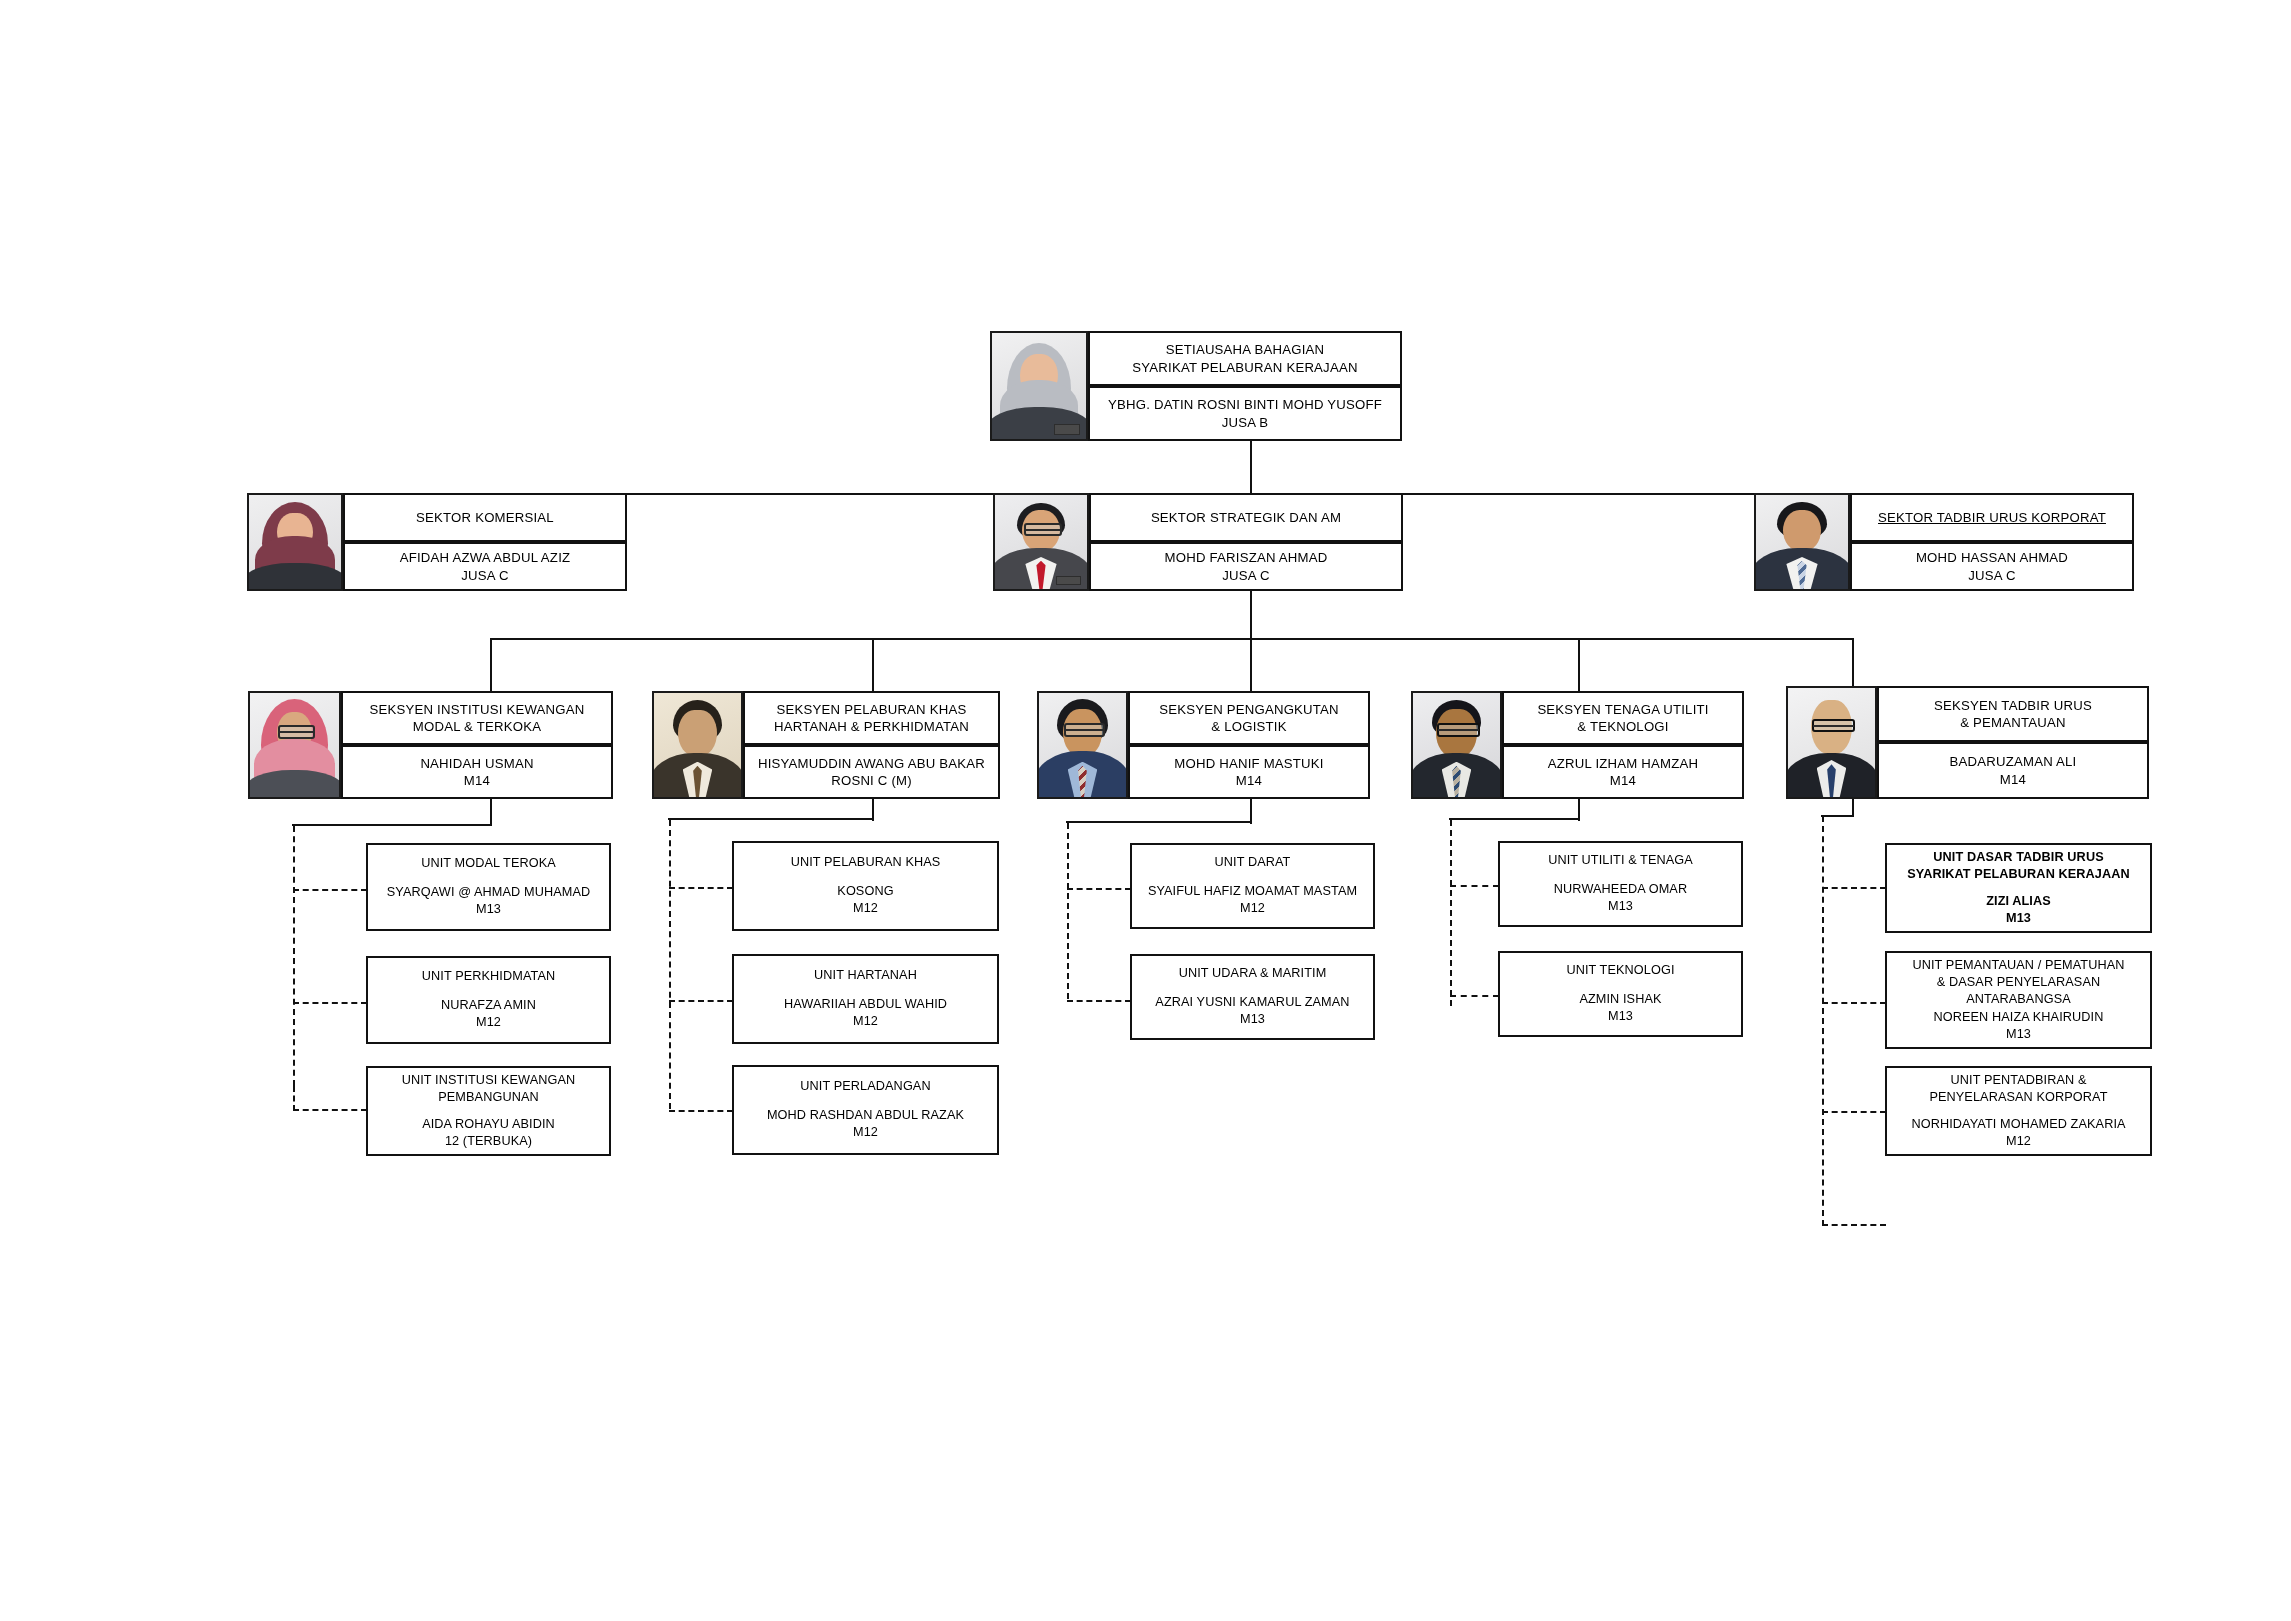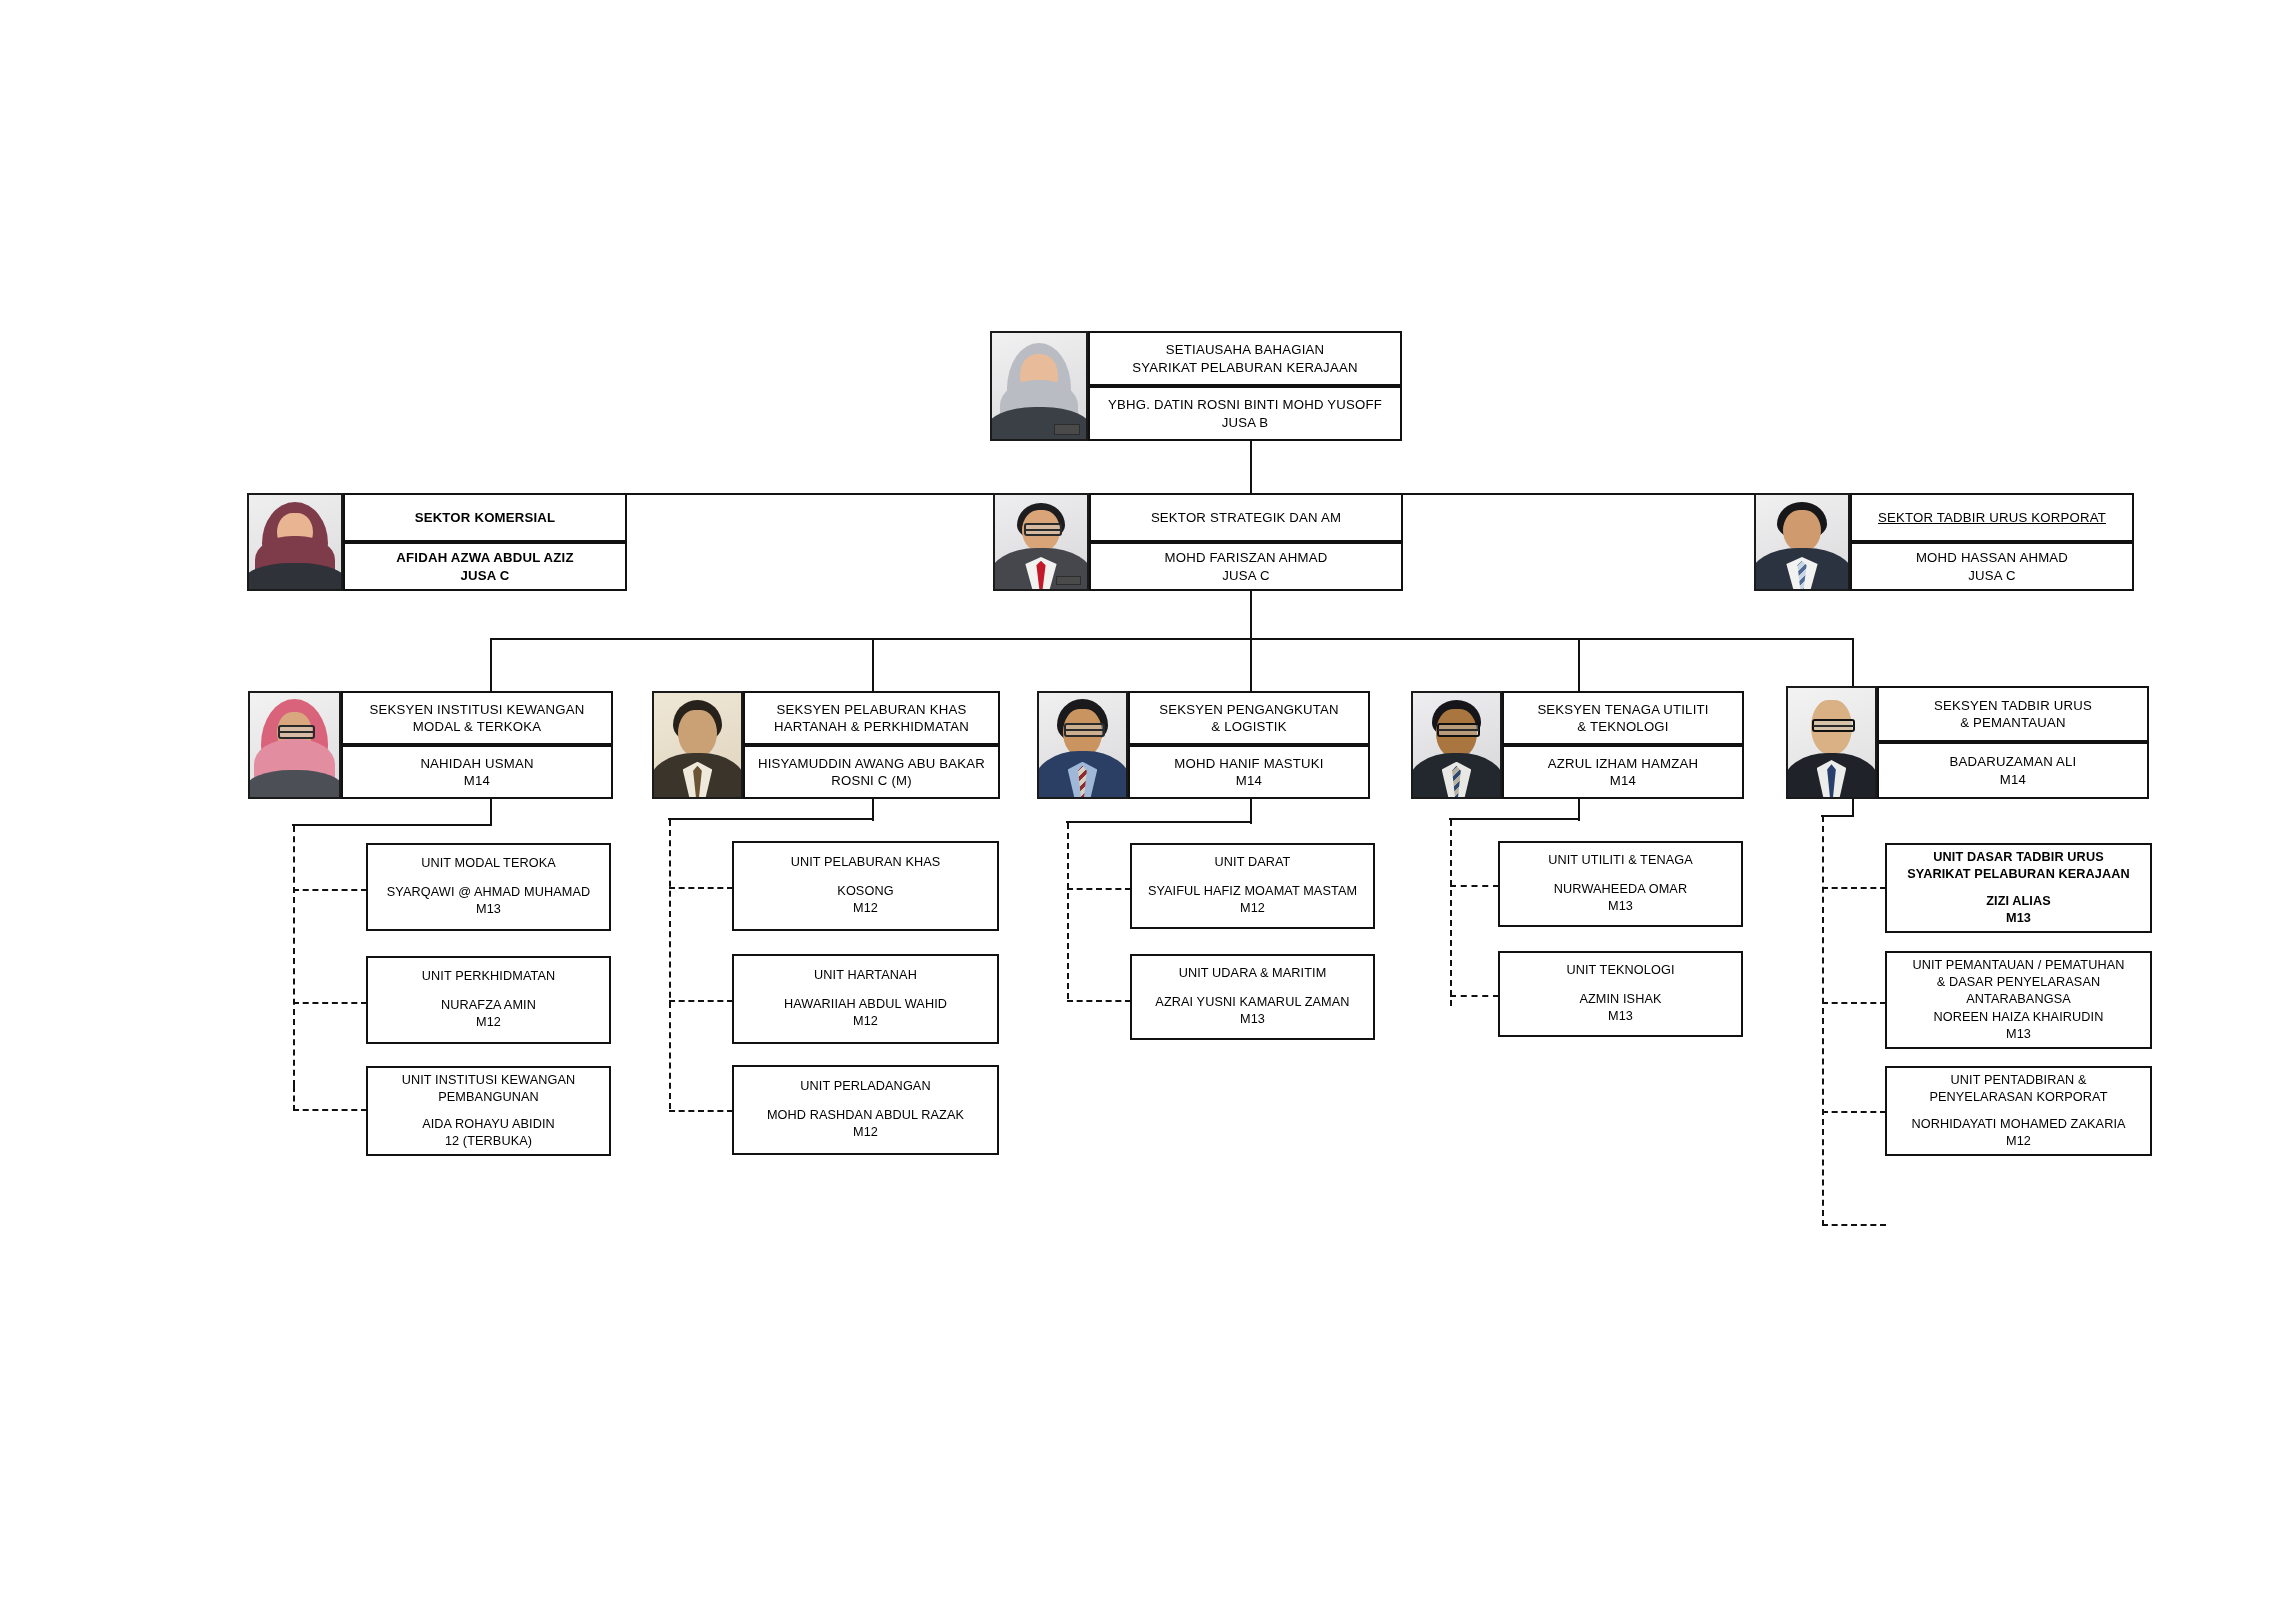--- a/index.html
+++ b/index.html
@@ -82,21 +82,21 @@
       </div>
     </div>
   </div>
 
   <div class="vline" style="left:1250px;top:441px;height:54px;"></div>
   <div class="hline" style="left:467px;top:493px;width:1493px;"></div>
   <div class="vline" style="left:467px;top:493px;height:51px;"></div>
   <div class="vline" style="left:1250px;top:493px;height:51px;"></div>
   <div class="vline" style="left:1957px;top:493px;height:51px;"></div>
 
-  <div class="node" style="left:247px;top:493px;width:380px;height:98px;font-weight:bold;">
+  <div class="node" style="left:247px;top:493px;width:380px;height:98px;">
     <div class="photo" style="width:96px;height:98px;">
       <div class="ph">
         <div class="bg" style="background:linear-gradient(160deg,#efeff0,#dcdcde);"></div>
         <div class="hair" style="left:14%;top:7%;width:72%;height:74%;background:#7e3b4a;"></div>
         <div class="face" style="left:30%;top:19%;width:40%;height:41%;background:#e8b492;"></div>
         <div class="scarf" style="left:6%;top:44%;width:88%;height:42%;background:#7e3b4a;border-radius:46% 46% 0 0/60% 60% 0 0;"></div>
         <div class="body" style="height:28%;background:#2f3238;"></div>
       </div>
     </div>
     <div class="stack" style="left:96px;width:284px;height:98px;">

